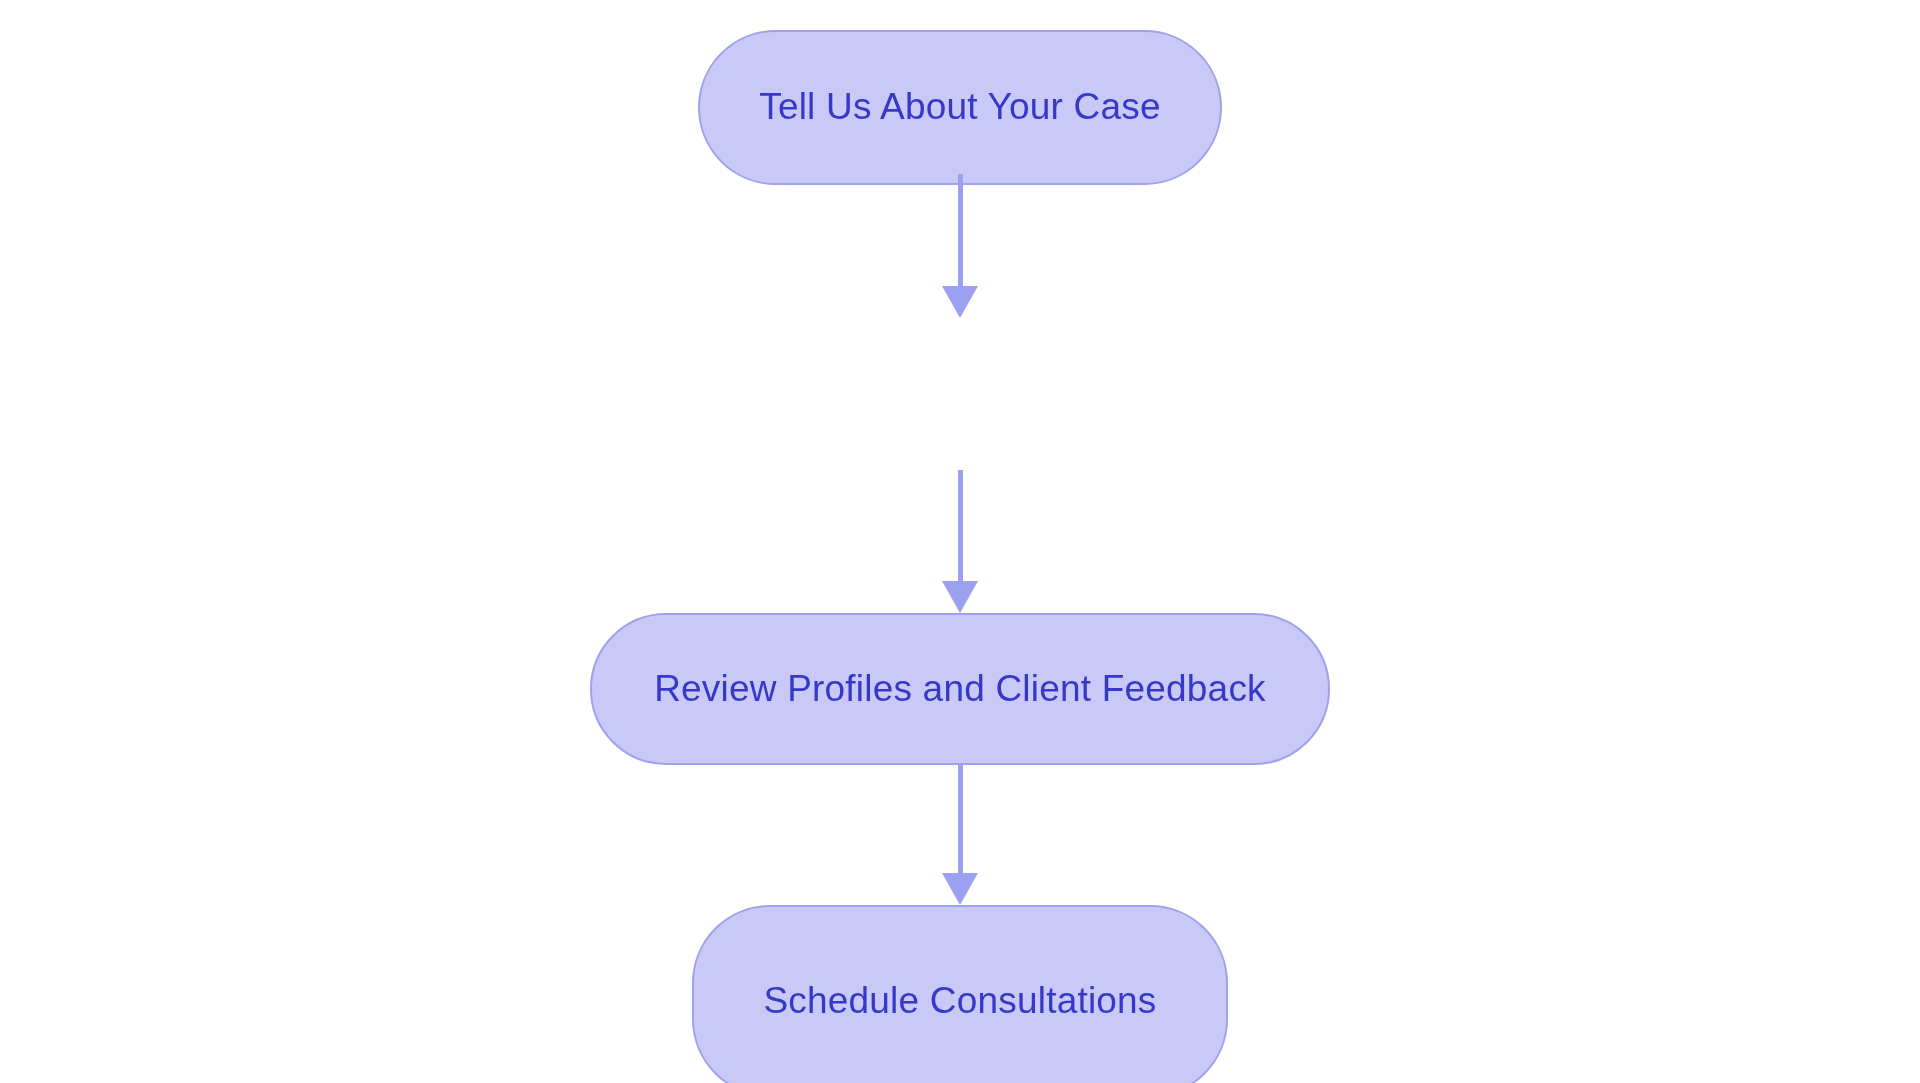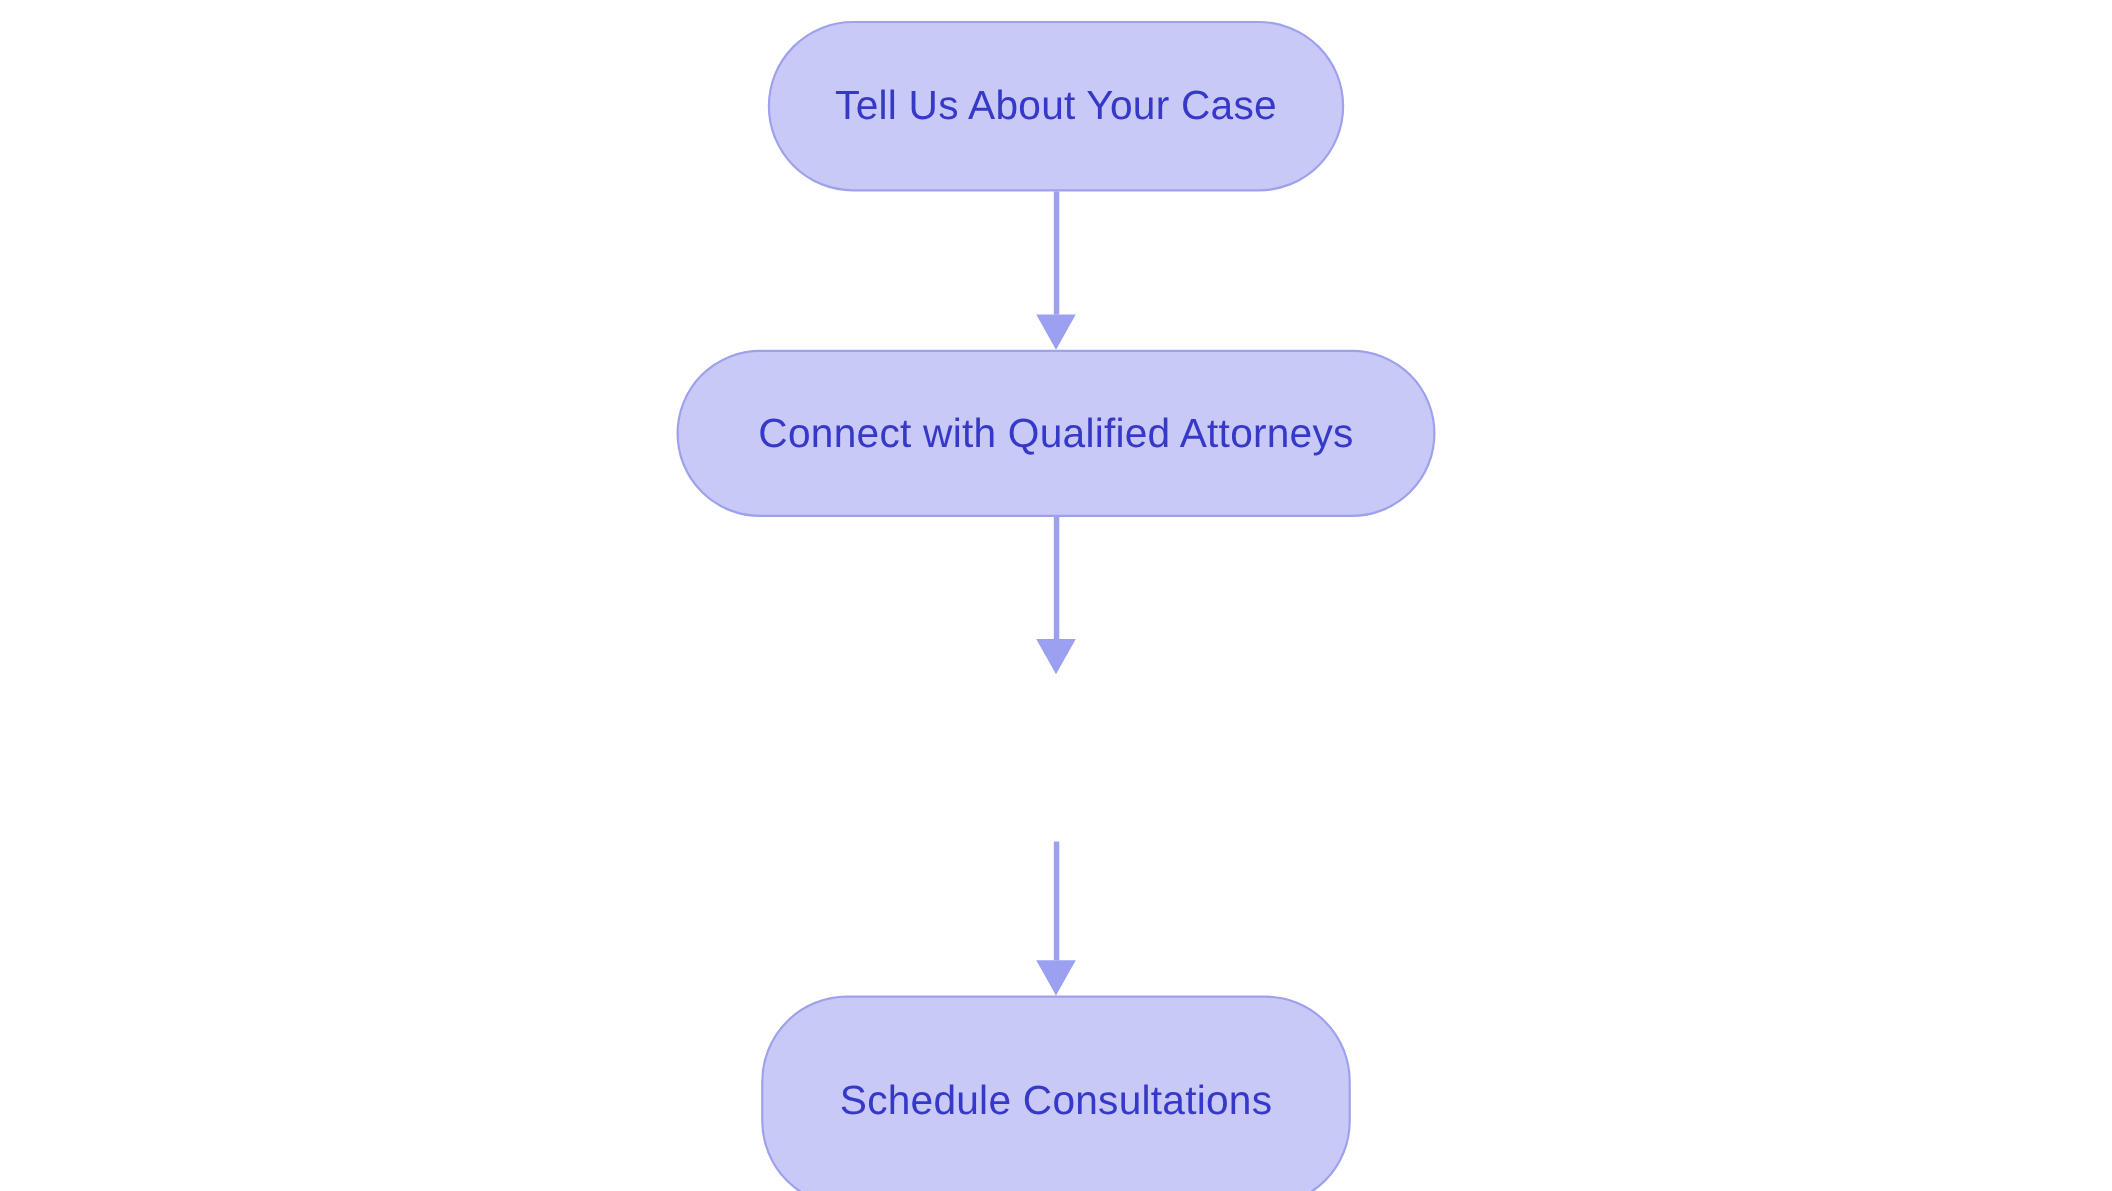--- a/index.html
+++ b/index.html
@@ -34,21 +34,21 @@
   }
   .node-label {
     color: var(--node-text);
     font-size: 37px;
     font-weight: 400;
     letter-spacing: 0.2px;
     line-height: 1.1;
     padding: 0 30px;
     white-space: nowrap;
   }
-  .node-1 { left: 698px; top:  19px; width: 524px; height: 155px; }
+  .node-1 { left: 698px; top:  30px; width: 524px; height: 155px; }
   .node-2 { left: 615px; top: 318px; width: 690px; height: 152px; }
   .node-3 { left: 590px; top: 613px; width: 740px; height: 152px; }
   .node-4 { left: 692px; top: 905px; width: 536px; height: 192px; }
 
   .arrow {
     position: absolute;
     left: 942px;            
     width: 36px;
     display: flex;
     flex-direction: column;
@@ -78,29 +78,29 @@
 
   <div class="node node-1">
     <span class="node-label">Tell Us About Your Case</span>
   </div>
 
   <div class="arrow arrow-1">
     <div class="shaft"></div>
     <div class="head"></div>
   </div>
 
-  <div class="node node-2">
-    <span class="node-label">Connect with Qualified Attorneys</span>
-  </div>
 
   <div class="arrow arrow-2">
     <div class="shaft"></div>
     <div class="head"></div>
   </div>
 
+  <div class="node node-3">
+    <span class="node-label">Review Profiles and Client Feedback</span>
+  </div>
 
   <div class="arrow arrow-3">
     <div class="shaft"></div>
     <div class="head"></div>
   </div>
 
   <div class="node node-4">
     <span class="node-label">Schedule Consultations</span>
   </div>
 

